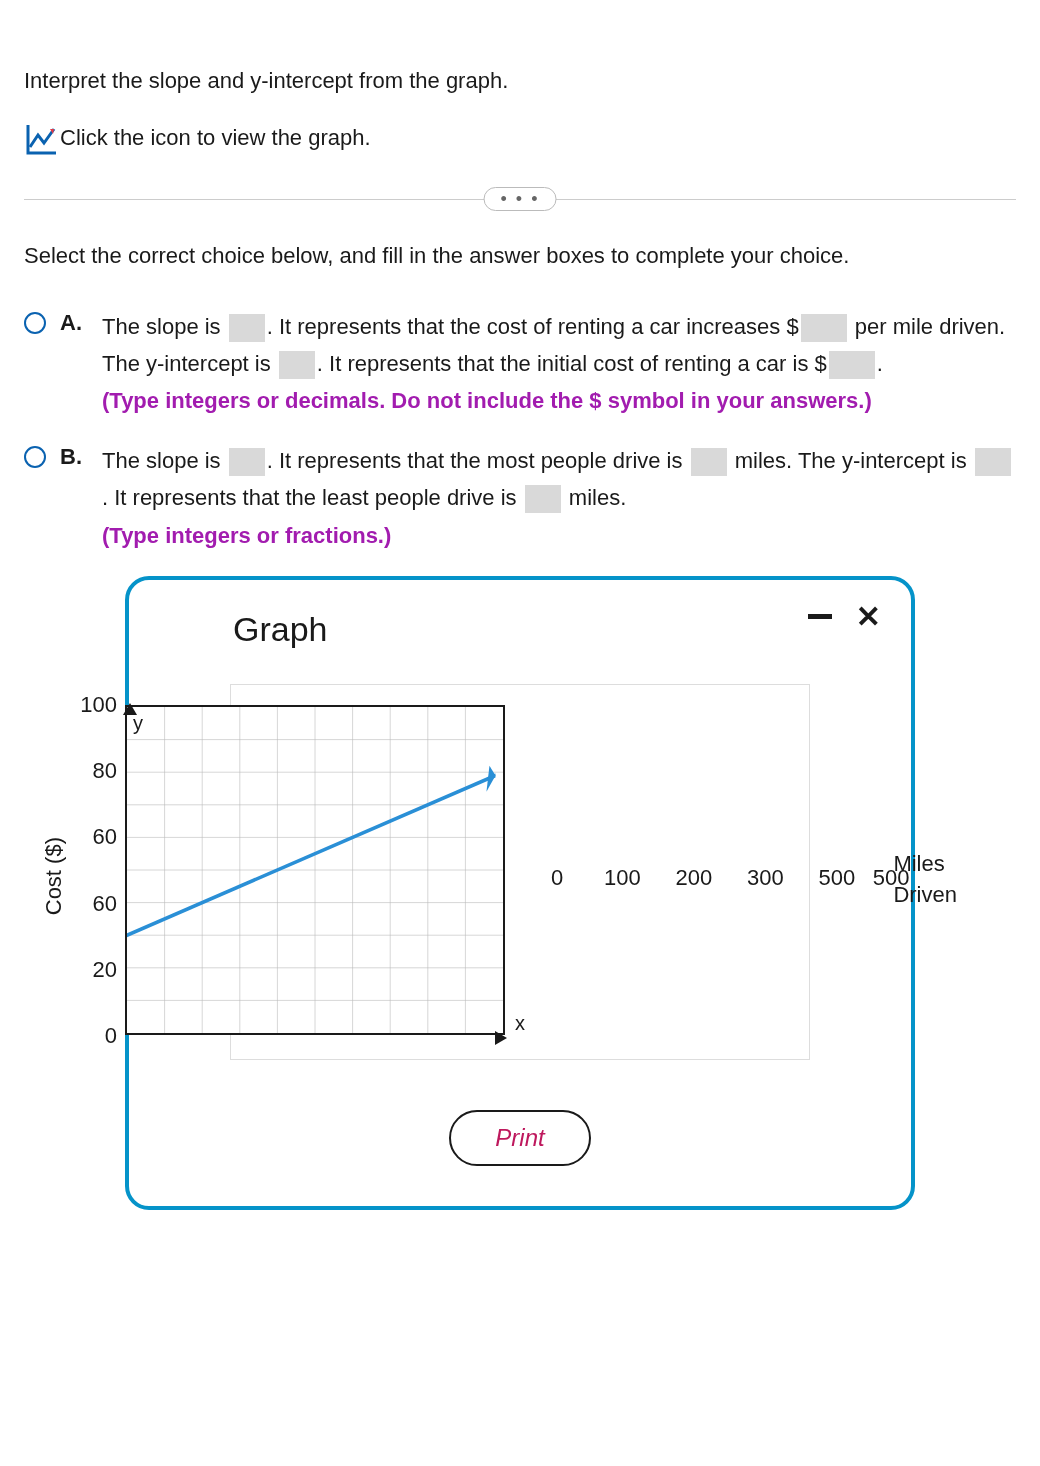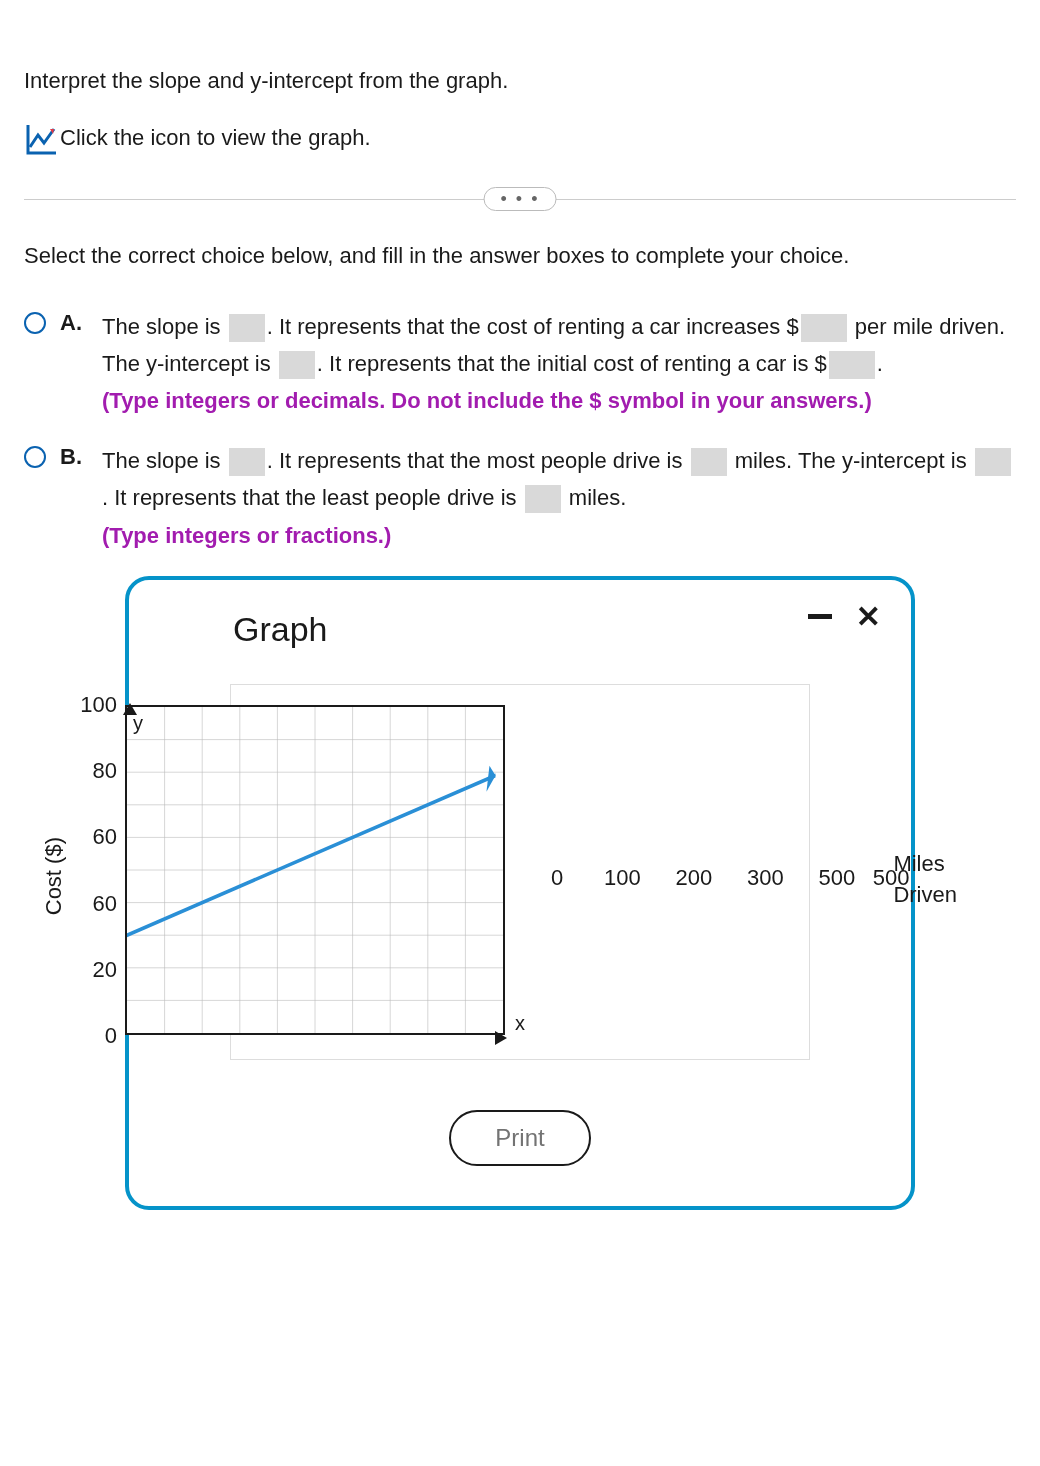--- a/index.html
+++ b/index.html
@@ -215,21 +215,22 @@
     }
     .btn {
       padding: 12px 44px;
       font-size: 24px;
       border-radius: 32px;
       cursor: pointer;
       border: 2px solid #1a1a1a;
     }
     .btn-outline {
       background: #fff;
-      color: #737373;
+      color: #be185d;
+      font-style: italic;
     }
     .btn-primary {
       background: #0f1d33;
       color: #fff;
       border-color: #0f1d33;
     }
   </style>
 </head>
 <body>
 

